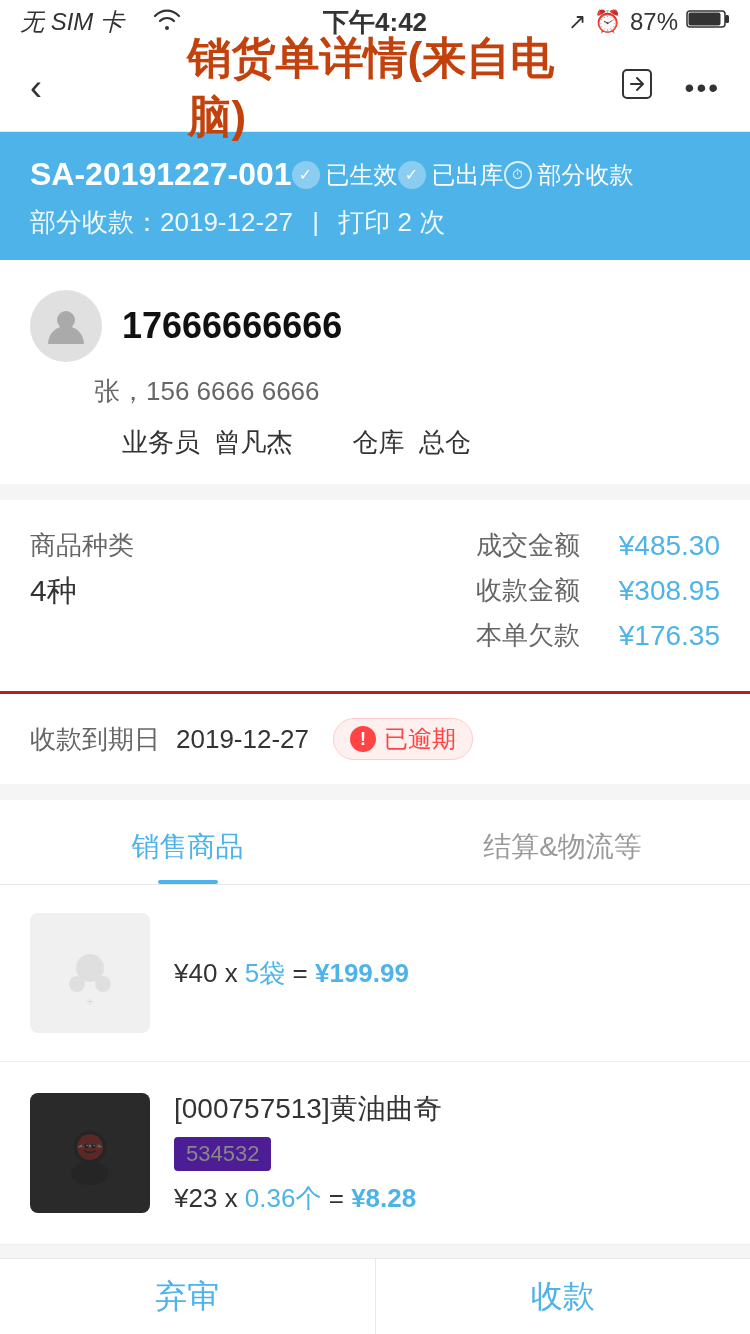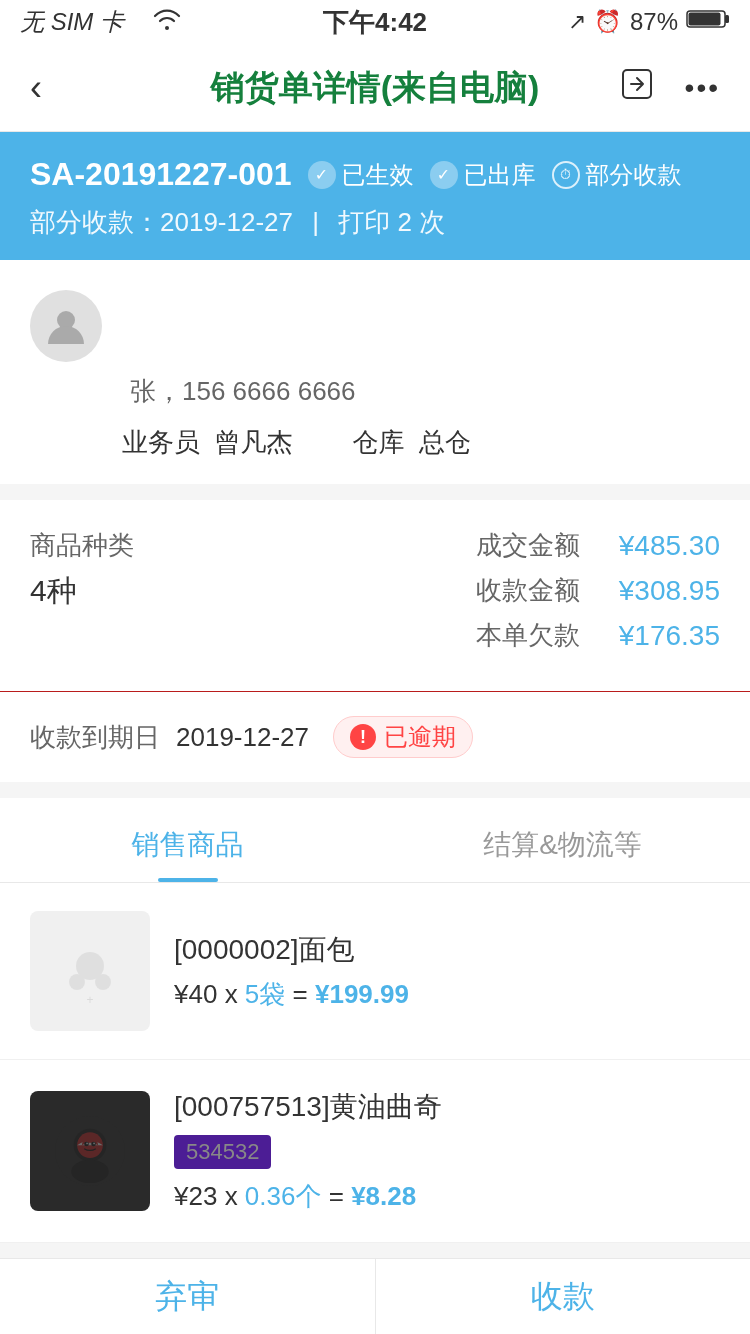--- a/index.html
+++ b/index.html
@@ -41,40 +41,39 @@
     .nav-back {
       font-size: 36px;
       color: #333;
       cursor: pointer;
       width: 60px;
     }
     .nav-title {
       position: absolute;
       left: 50%;
       transform: translateX(-50%);
-      font-size: 34px;
+      font-size: 44px;
       font-weight: 600;
-      color: #15803d;
+      color: #c2410c;
     }
     .nav-right {
       margin-left: auto;
       display: flex;
       align-items: center;
       gap: 30px;
     }
 
     
     .header-band {
       background: #4db3e8;
       padding: 24px 30px 20px;
     }
     .header-order-row {
       display: flex;
       align-items: center;
-      gap: 16px;
       margin-bottom: 12px;
     }
     .order-id {
       font-size: 32px;
       font-weight: 700;
       color: #fff;
     }
     .status-badge {
       display: flex;
       align-items: center;
@@ -133,21 +132,21 @@
     }
     .avatar svg { width: 44px; height: 44px; }
     .customer-name {
       font-size: 36px;
       font-weight: 600;
       color: #111;
     }
     .customer-sub {
       color: #666;
       font-size: 26px;
-      margin-left: 100px;
+      margin-left: 64px;
       margin-bottom: 16px;
     }
     .customer-meta {
       display: flex;
       gap: 60px;
       margin-left: 92px;
     }
     .meta-item {
       font-size: 26px;
       color: #666;
@@ -188,21 +187,21 @@
     .summary-line .s-label { font-size: 26px; color: #666; }
     .summary-line .s-value { font-size: 28px; color: #4db3e8; min-width: 120px; text-align: right; }
 
     
     .due-section {
       background: #fff;
       padding: 24px 30px;
       display: flex;
       align-items: center;
       gap: 16px;
-      border-top: 1px solid #b91c1c;
+      border-top: 3px solid #b91c1c;
     }
     .due-label { font-size: 26px; color: #666; }
     .due-date { font-size: 26px; color: #333; }
     .overdue-badge {
       display: flex;
       align-items: center;
       gap: 8px;
       background: #fff0f0;
       border: 1px solid #ffcccc;
       border-radius: 24px;
@@ -387,20 +386,21 @@
 </div>
 
 <div class="customer-section">
   <div class="customer-row">
     <div class="avatar">
       <svg viewBox="0 0 44 44" fill="none">
         <circle cx="22" cy="16" r="9" fill="#aaa"></circle>
         <path d="M4 40c0-9.9 8.1-18 18-18s18 8.1 18 18" fill="#aaa"></path>
       </svg>
     </div>
+    <span class="customer-name">17666666666</span>
   </div>
   <div class="customer-sub">张，156 6666 6666</div>
   <div class="customer-meta">
     <div class="meta-item">
       <span>业务员</span>&nbsp;&nbsp;<span>曾凡杰</span>
     </div>
     <div class="meta-item">
       <span>仓库</span>&nbsp;&nbsp;<span>总仓</span>
     </div>
   </div>
@@ -456,23 +456,20 @@
   <div class="product-item">
     <div class="product-thumb">
       <svg viewBox="0 0 70 70" fill="none">
         <circle cx="35" cy="30" r="14" fill="#bbb"></circle>
         <circle cx="22" cy="46" r="8" fill="#bbb"></circle>
         <circle cx="48" cy="46" r="8" fill="#bbb"></circle>
         <text x="35" y="68" text-anchor="middle" font-size="12" fill="#aaa">+</text>
       </svg>
     </div>
     <div class="product-info">
-      <div class="product-name">
-        <span>[0000002]</span><span>面包</span>
-      </div>
       <div class="product-price">
         <span>¥40</span>
         <span> </span>
         <span>x</span>
         <span> </span>
         <span class="qty">5</span><span class="qty">袋</span>
         <span> </span>
         <span>=</span>
         <span> </span>
         <span class="total">¥199.99</span>

